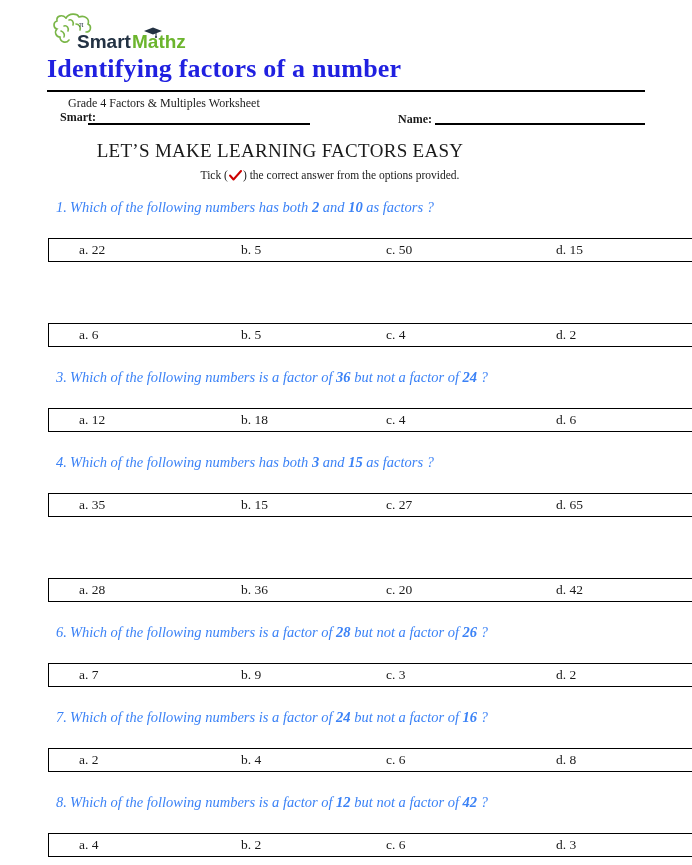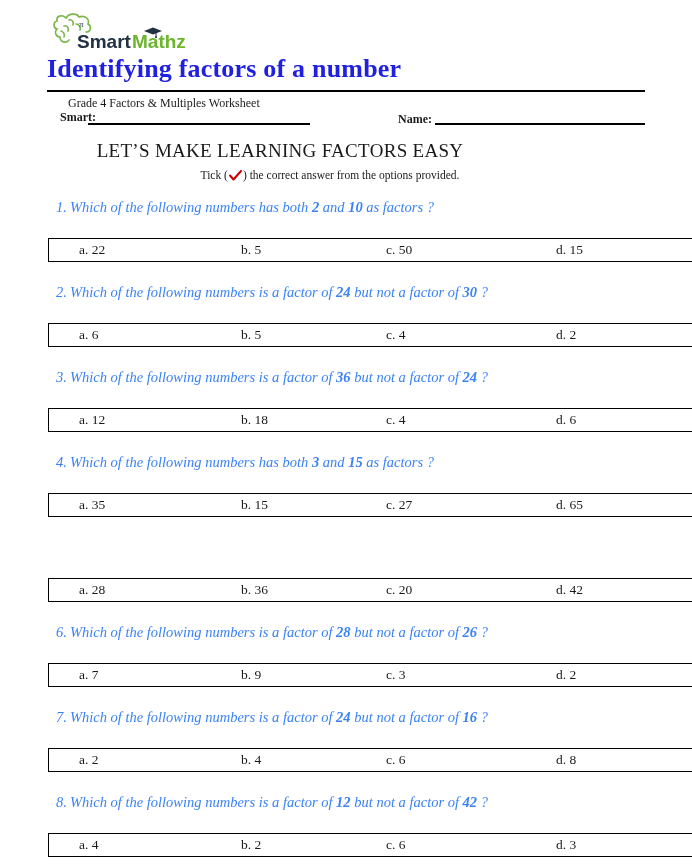--- a/index.html
+++ b/index.html
@@ -214,23 +214,20 @@
     </div>
     <div class="options-box">
       <div class="option option-a"><span>a.</span> <span>22</span></div>
       <div class="option option-b"><span>b.</span> <span>5</span></div>
       <div class="option option-c"><span>c.</span> <span>50</span></div>
       <div class="option option-d"><span>d.</span> <span>15</span></div>
     </div>
   </div>
 
   <div class="question-item">
-    <div class="question-text">
-      <span class="qnum">2.</span><span>Which of the following numbers is a factor of </span><b>24</b><span> but not a factor of </span><b>30</b><span> ?</span>
-    </div>
     <div class="options-box">
       <div class="option option-a"><span>a.</span> <span>6</span></div>
       <div class="option option-b"><span>b.</span> <span>5</span></div>
       <div class="option option-c"><span>c.</span> <span>4</span></div>
       <div class="option option-d"><span>d.</span> <span>2</span></div>
     </div>
   </div>
 
   <div class="question-item">
     <div class="question-text">

